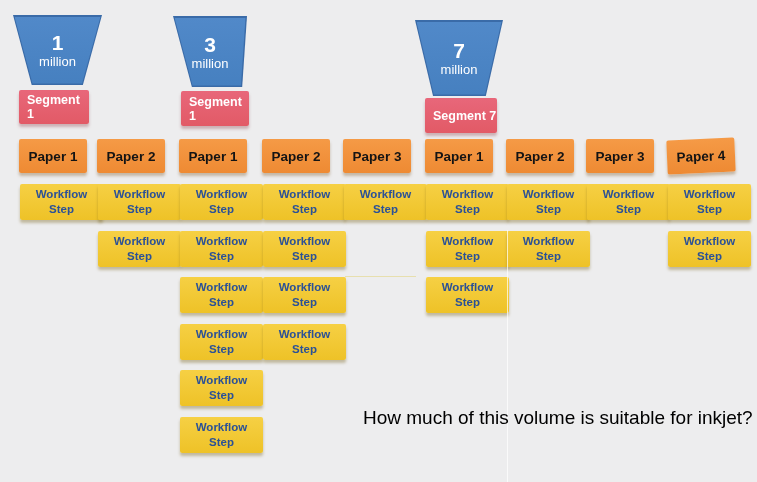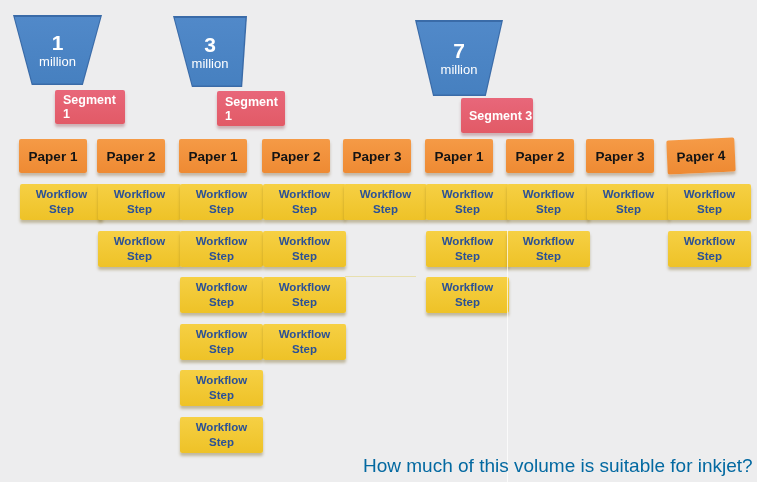--- a/index.html
+++ b/index.html
@@ -41,42 +41,42 @@
   .note{
     position:absolute;
     border-radius:2px;
     display:flex;align-items:center;justify-content:center;
     box-sizing:border-box;
   }
   .segment-note{
     background:linear-gradient(#e8677a,#e25a66);
     box-shadow:0 3px 3px rgba(140,60,70,0.35);
     color:#ffffff;font-size:12.5px;font-weight:bold;
-    justify-content:flex-start;padding-left:8px;margin-left:36px;
+    justify-content:flex-start;padding-left:8px;
   }
   .paper-note{
     background:linear-gradient(#f59a46,#ee8a33);
     box-shadow:0 3px 3px rgba(120,80,30,0.35);
     color:#141414;font-size:13.5px;font-weight:600;
     width:68px;height:34px;
   }
   .paper-note.tilt{transform:rotate(-2.5deg);}
   .workflow-note{
     background:linear-gradient(#f6d044,#eec227);
     box-shadow:0 3px 3px rgba(120,100,30,0.38);
     color:#2b5197;font-size:11.5px;font-weight:bold;
     width:83px;height:36px;
     text-align:center;line-height:1.3;
     padding:2px;
   }
 
   
   .question{
     position:absolute;left:363px;top:407px;
-    font-size:19px;color:#0369a1;white-space:nowrap;margin-top:48px;
+    font-size:19px;color:#000000;white-space:nowrap;
   }
   .ghost-line{
     position:absolute;left:345px;top:276px;width:71px;height:1px;
     background:#e7dfae;
   }
   .edge-line{
     position:absolute;left:507px;top:230px;width:1px;height:252px;
     background:rgba(255,255,255,0.7);
   }
 </style>
@@ -105,21 +105,21 @@
     <div class="shape-border"></div>
     <div class="shape-fill"></div>
     <div class="funnel-text">
       <div class="vol">7</div>
       <div class="unit">million</div>
     </div>
   </div>
 
   <div class="note segment-note" style="left:19px;top:90px;width:70px;height:34px;">Segment 1</div>
   <div class="note segment-note" style="left:181px;top:91px;width:68px;height:35px;">Segment 1</div>
-  <div class="note segment-note" style="left:425px;top:98px;width:72px;height:35px;">Segment 3</div>
+  <div class="note segment-note" style="left:425px;top:98px;width:72px;height:35px;">Segment 7</div>
 
   <div id="columns-layer">
       <div class="note paper-note" style="left: 19px; top: 139px;">Paper 1</div>
       <div class="note workflow-note" style="left: 20px; top: 184px;">Workflow Step</div>
       <div class="note paper-note" style="left: 97px; top: 139px;">Paper 2</div>
       <div class="note workflow-note" style="left: 98px; top: 184px;">Workflow Step</div>
       <div class="note workflow-note" style="left: 98px; top: 231px;">Workflow Step</div>
       <div class="note paper-note" style="left: 179px; top: 139px;">Paper 1</div>
       <div class="note workflow-note" style="left: 180px; top: 184px;">Workflow Step</div>
       <div class="note workflow-note" style="left: 180px; top: 231px;">Workflow Step</div>

